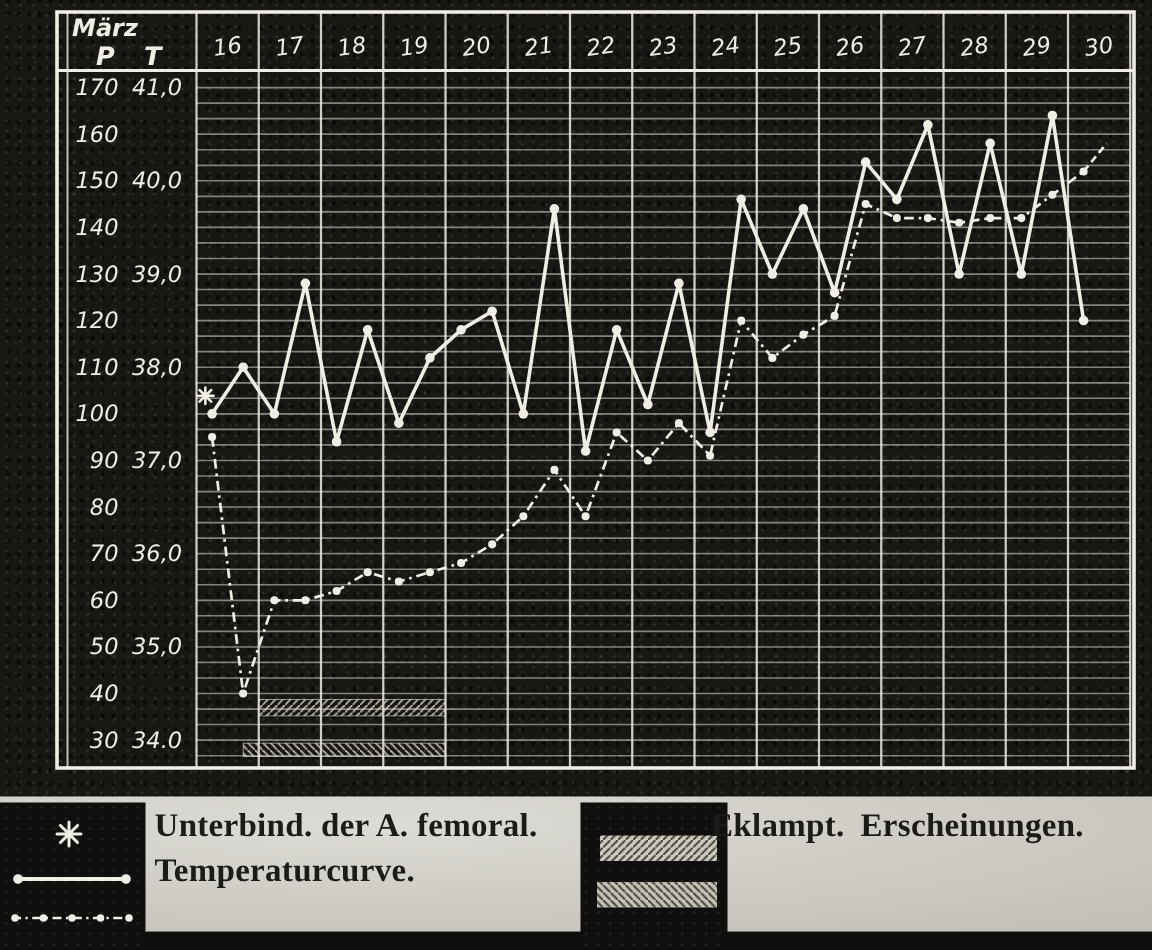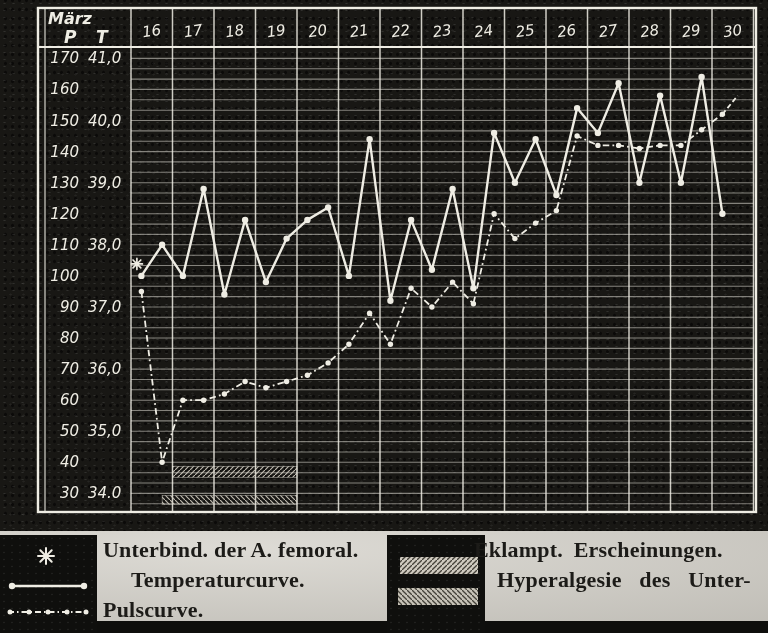--- a/index.html
+++ b/index.html
@@ -27,21 +27,21 @@
     padding-left: 44px;
   }
   .panel{position:absolute;background:#0f0f0d;
     background-image:radial-gradient(rgba(255,255,255,.07) .8px, transparent 1.3px);
     background-size:8px 7px;}
   #panel-left{left:0;top:4px;width:97px;height:98px;}
   #panel-right{left:387px;top:4px;width:98px;height:98px;}
   .lg-text{position:absolute;font-family:"Liberation Serif",serif;font-weight:700;
     font-size:22px;line-height:24px;color:#1c1b18;letter-spacing:.2px;white-space:nowrap;}
   #lg-l1{left:103px;top:7px;}
-  #lg-l2{left:103px;top:37px;margin-left:28px;}
+  #lg-l2{left:103px;top:37px;}
   #lg-l3{left:103px;top:67px;}
   #lg-r1{left:474px;top:7px;word-spacing:5px;}
   #lg-r2{left:497px;top:37px;word-spacing:12px;}
   #lg-r3{left:525px;top:67px;}
   #edge-smudge{position:absolute;right:0;top:0;width:18px;height:102px;
     background:linear-gradient(to right, rgba(60,58,52,0), rgba(60,58,52,.5));}
 </style>
 </head>
 <body>
 
@@ -257,37 +257,35 @@
             <circle cx="29" cy="77" r="2.5"></circle>
           <circle cx="48" cy="77" r="2.5"></circle>
             <circle cx="67" cy="77" r="2.5"></circle>
           <circle cx="86" cy="77" r="2.5"></circle>
         </g>
       </svg>
     </div>
 
     <div class="lg-text" id="lg-l1">Unterbind. der A. femoral.</div>
     <div class="lg-text" id="lg-l2">Temperaturcurve.</div>
-    <div class="lg-text" id="lg-l3">Pulscurve.</div>
 
     <div id="panel-right" class="panel">
       <svg width="98" height="98" viewBox="0 0 98 98">
         <defs>
           <pattern id="lgF" patternUnits="userSpaceOnUse" width="5" height="5">
             <rect width="5" height="5" fill="#cfcabf"></rect>
             <path d="M-1 6 L6 -1" stroke="#45423a" stroke-width="1.3"></path>
           </pattern>
           <pattern id="lgB" patternUnits="userSpaceOnUse" width="5" height="5">
             <rect width="5" height="5" fill="#c6c2b7"></rect>
             <path d="M-1 -1 L6 6" stroke="#45423a" stroke-width="1.3"></path>
           </pattern>
         </defs>
         <rect x="13" y="22" width="78" height="17" fill="url(#lgF)"></rect>
         <rect x="11" y="53" width="80" height="17" fill="url(#lgB)"></rect>
       </svg>
     </div>
 
     <div class="lg-text" id="lg-r1">Eklampt. Erscheinungen.</div>
-    <div class="lg-text" id="lg-r2">Hyperalgesie des Unter-</div>
 
     <div id="edge-smudge"></div>
   </div>
 </div>
 
 </body></html>

